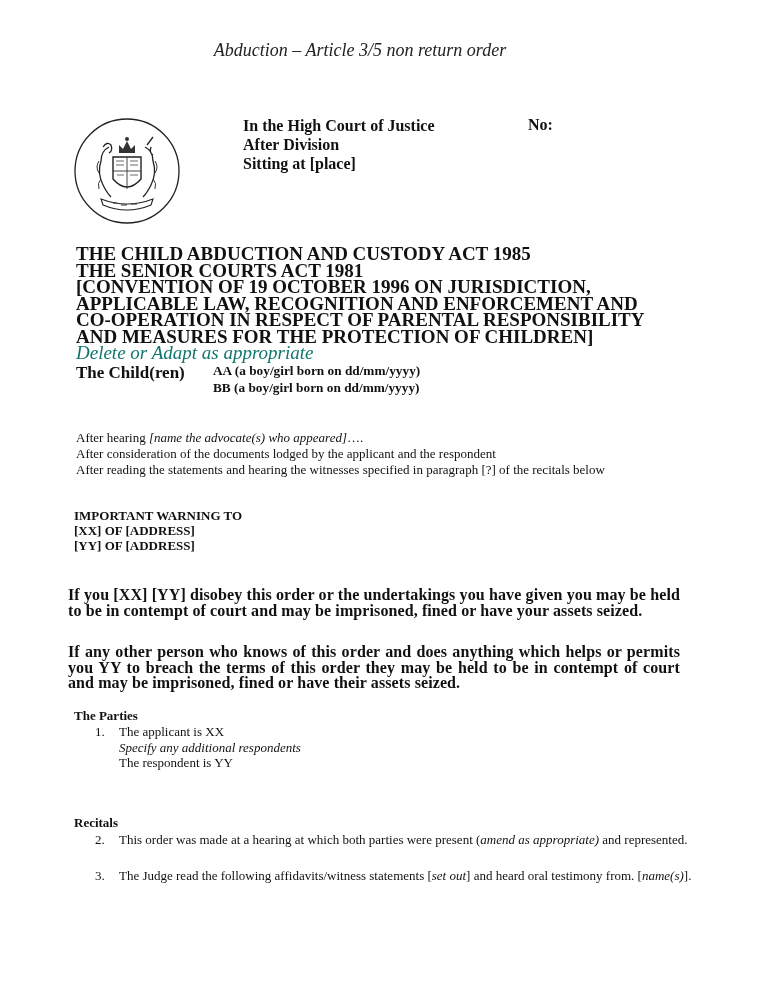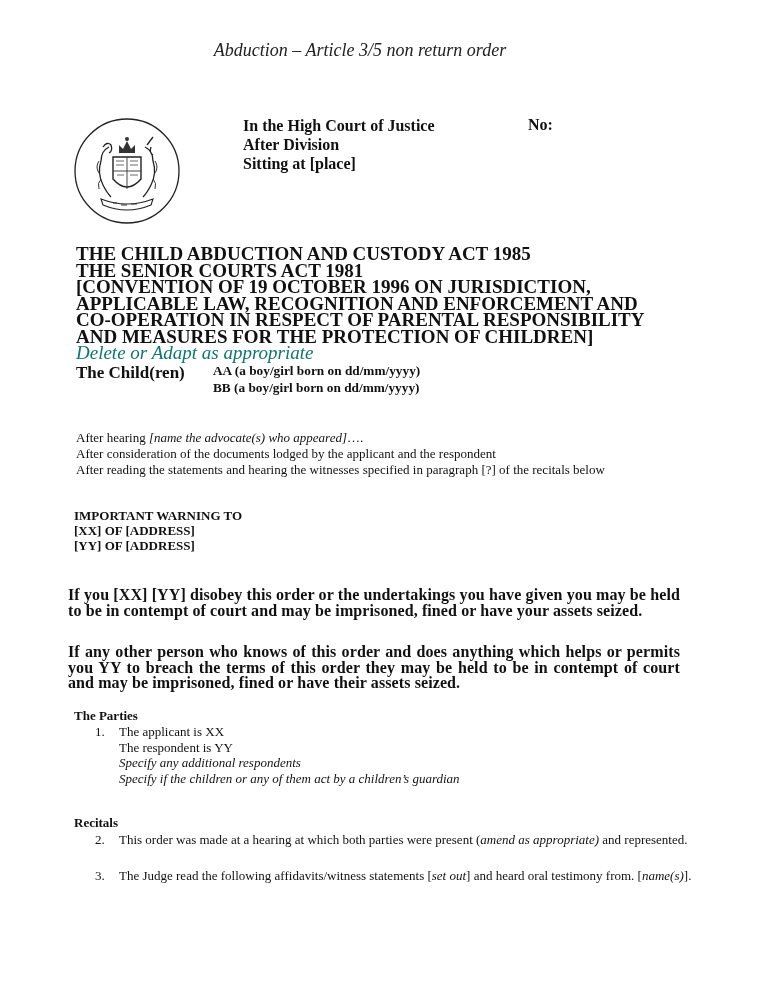--- a/index.html
+++ b/index.html
@@ -98,23 +98,22 @@
   <div>IMPORTANT WARNING TO</div>
   <div>[XX] OF [ADDRESS]</div>
   <div>[YY] OF [ADDRESS]</div>
 </div>
 <div class="abs warn-para" style="top:587px;">If you [XX] [YY] disobey this order or the undertakings you have given you may be held to be in contempt of court and may be imprisoned, fined or have your assets seized.</div>
 <div class="abs warn-para" style="top:644px;">If any other person who knows of this order and does anything which helps or permits you YY to breach the terms of this order they may be held to be in contempt of court and may be imprisoned, fined or have their assets seized.</div>
 
 <div class="abs section-title" style="top:708px;">The Parties</div>
 <div class="abs numbered" style="top:724px;">
   <div><span class="num">1.</span><span>The applicant is XX</span></div>
+  <div class="indent"><i>Specify any additional respondents</i></div>
   <div class="indent">The respondent is YY</div>
-  <div class="indent"><i>Specify any additional respondents</i></div>
-  <div class="indent"><i>Specify if the children or any of them act by a children’s guardian</i></div>
 </div>
 
 <div class="abs section-title" style="top:815px;">Recitals</div>
 <div class="abs numbered" style="top:832px;">
   <div style="display:flex;">
     <span class="num">2.</span>
     <div class="para"><span>This order was made at a hearing at which both parties were present (</span><i>amend as appropriate)</i><span> and represented.</span></div>
   </div>
 </div>
 <div class="abs numbered" style="top:868px;">

